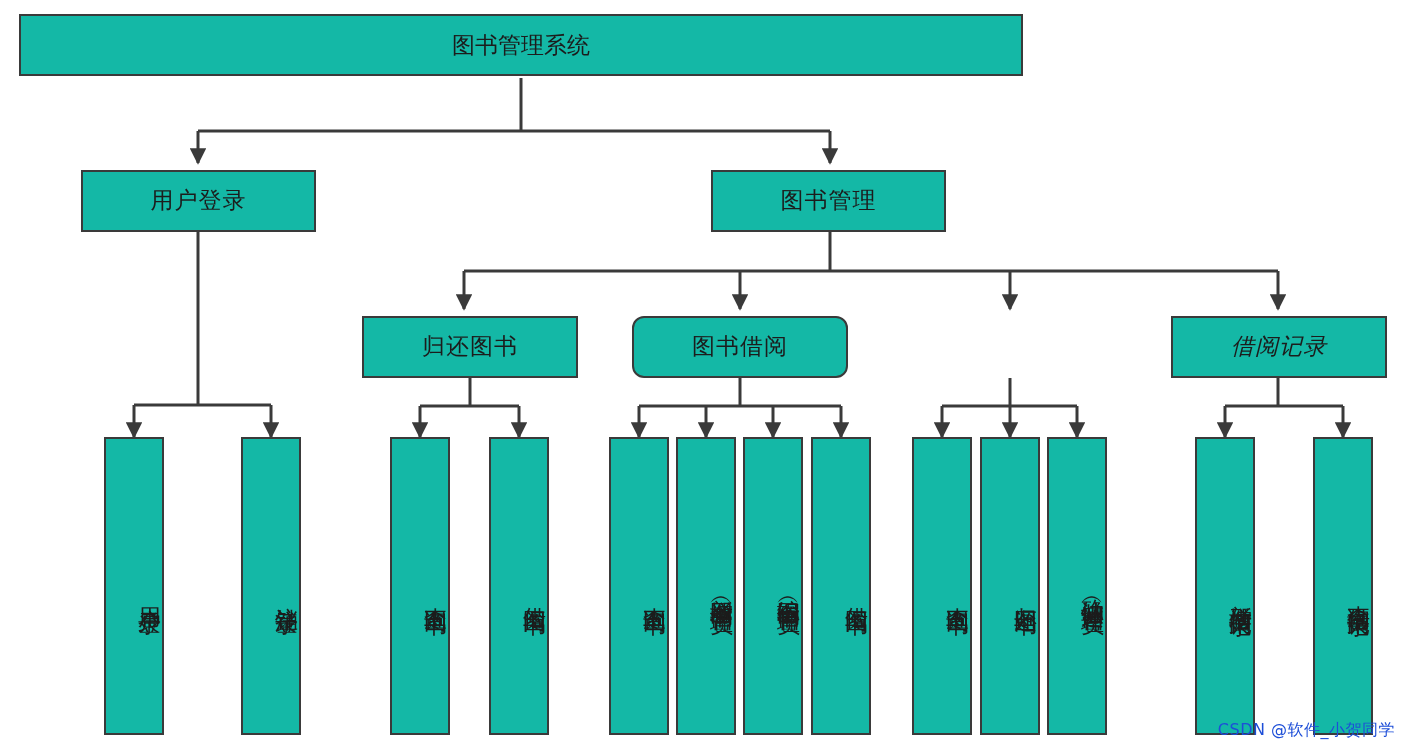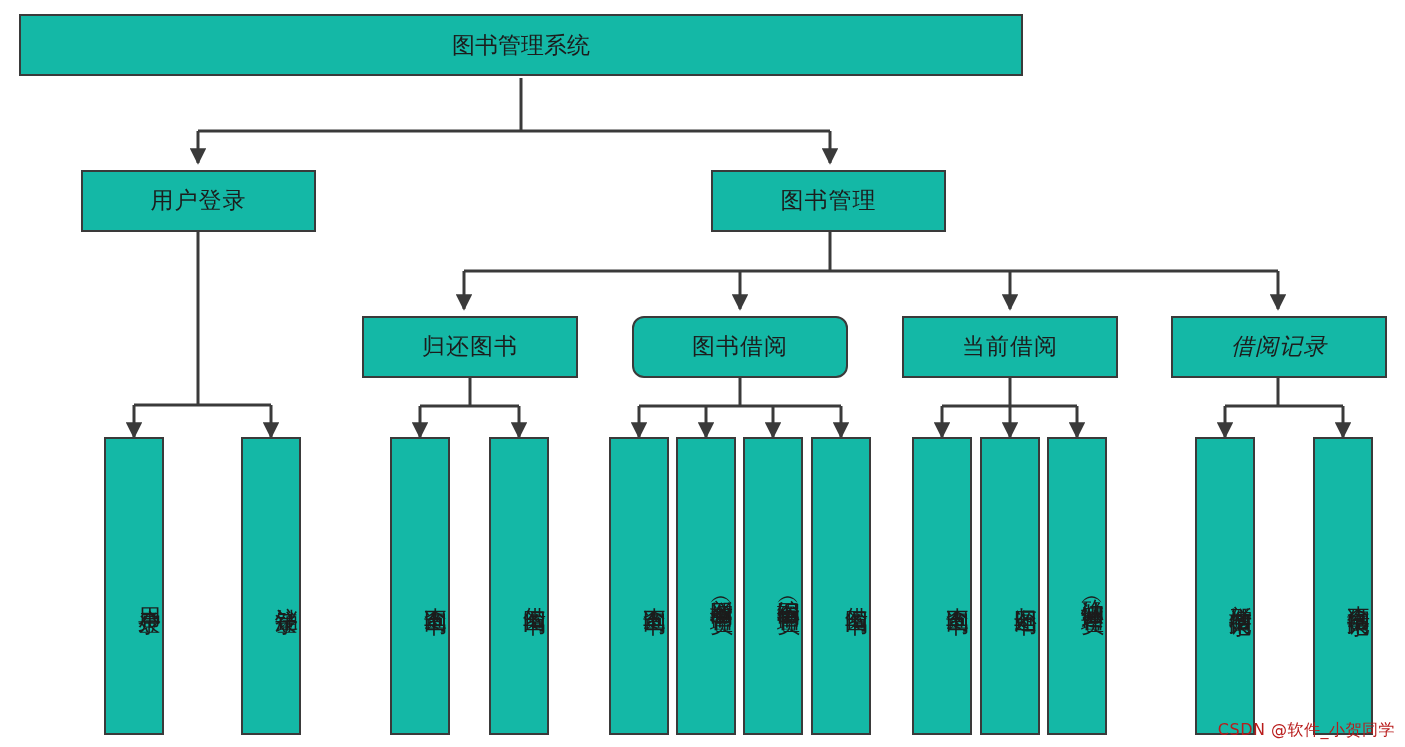--- a/index.html
+++ b/index.html
@@ -57,21 +57,21 @@
   .vlabel {
     writing-mode: vertical-rl;
     text-orientation: upright;
     white-space: nowrap;
   }
   #watermark {
     position: absolute;
     right: 10px;
     bottom: 6px;
     font-size: 16px;
-    color: #b91c1c;
+    color: #1d4ed8;
     letter-spacing: 0.5px;
     z-index: 3;
     white-space: nowrap;
   }
 </style>
 </head>
 <body>
 
 <div id="canvas">
 
@@ -125,21 +125,20 @@
     </g>
   </svg>
 
   <div class="node node-root" style="left:19px; top:14px; width:1004px; height:62px;">图书管理系统</div>
 
   <div class="node node-h" style="left:81px; top:170px; width:235px; height:62px;">用户登录</div>
   <div class="node node-h" style="left:711px; top:170px; width:235px; height:62px;font-family:Liberation Serif, serif;">图书管理</div>
 
   <div class="node node-h" style="left:362px; top:316px; width:216px; height:62px;">归还图书</div>
   <div class="node node-h" style="left:632px; top:316px; width:216px; height:62px;border-radius:12px;">图书借阅</div>
-  <div class="node node-h" style="left:902px; top:316px; width:216px; height:62px;">当前借阅</div>
   <div class="node node-h" style="left:1171px; top:316px; width:216px; height:62px;font-style:italic;">借阅记录</div>
 
   <div class="node node-v" style="left:104px; top:437px; width:60px; height:298px;">
     <span class="vlabel">用户登录</span>
   </div>
   <div class="node node-v" style="left:241px; top:437px; width:60px; height:298px;">
     <span class="vlabel">注销登录</span>
   </div>
 
   <div class="node node-v" style="left:390px; top:437px; width:60px; height:298px;">

